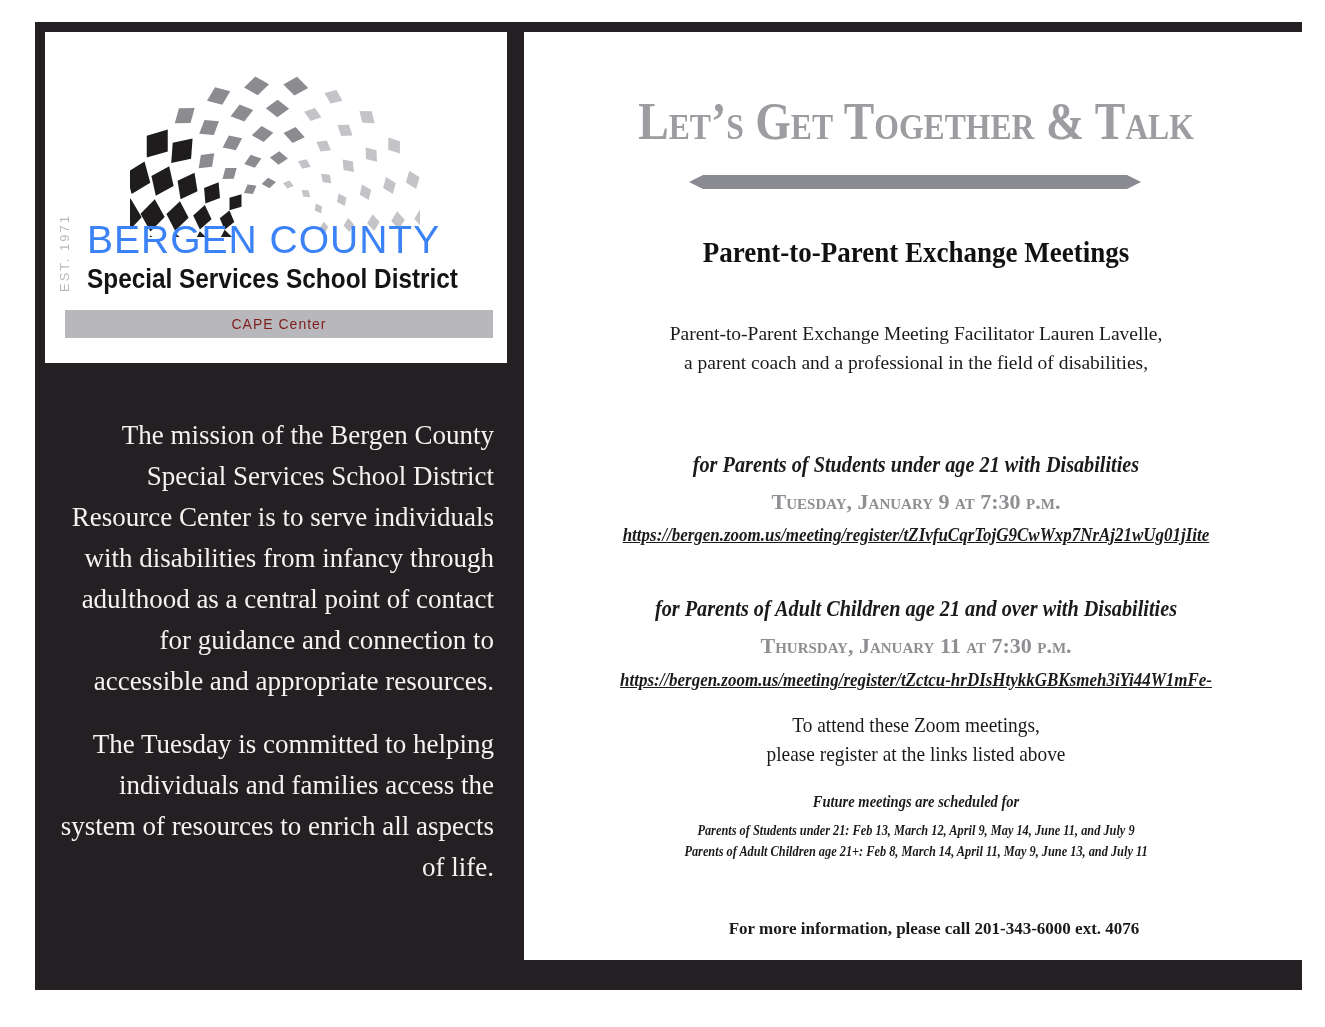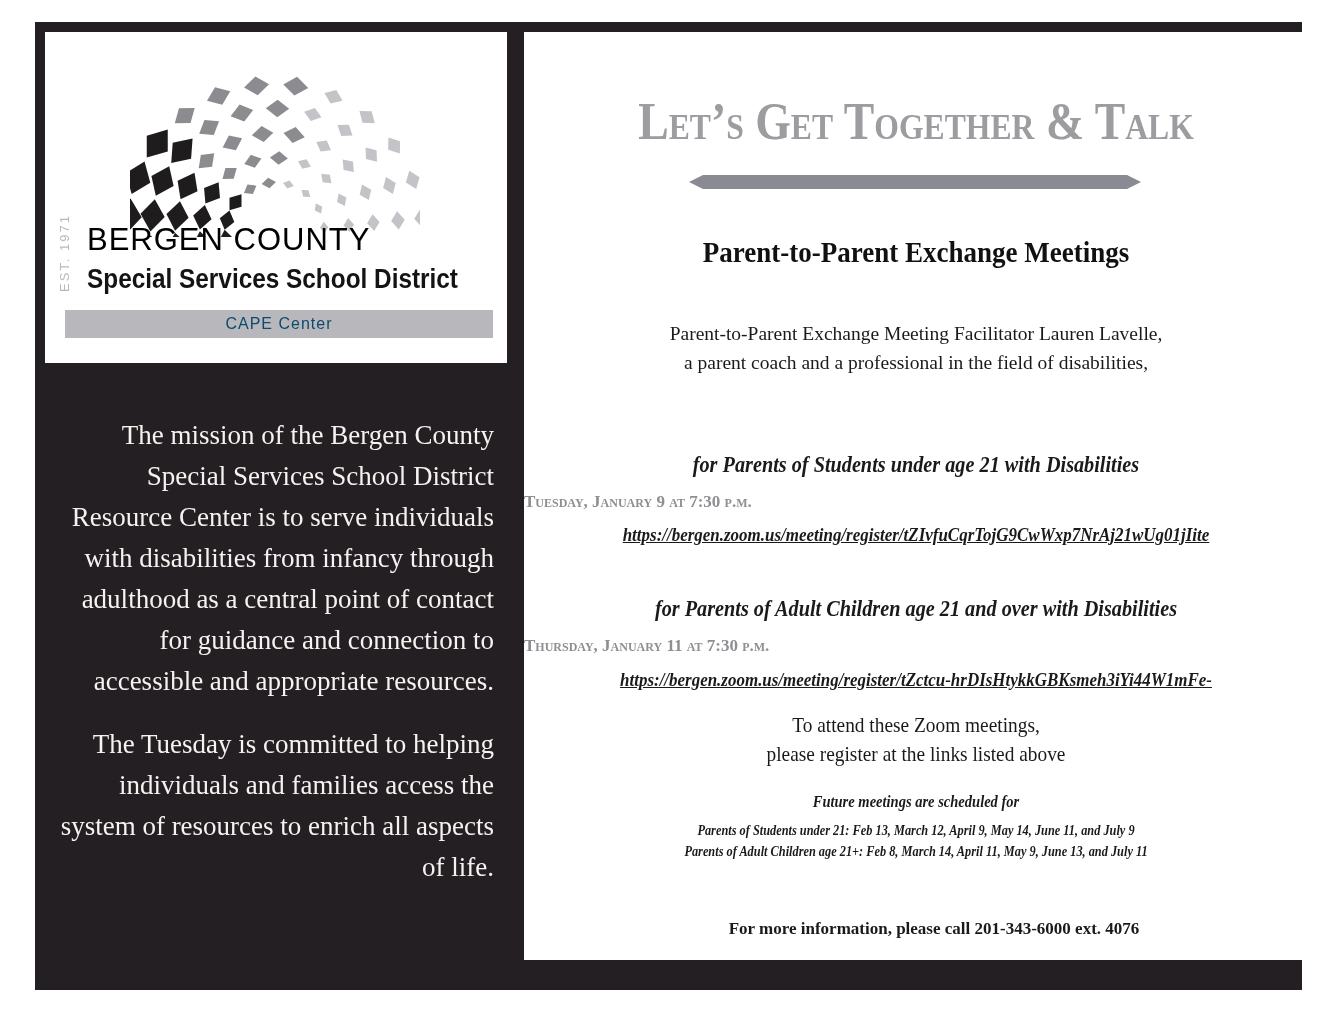--- a/index.html
+++ b/index.html
@@ -21,32 +21,32 @@
     .logo-graphic { position: absolute; left: 85px; top: 25px; width: 290px; height: 180px; }
 
     .est {
       position: absolute; left: 12px; top: 260px; width: 80px; height: 16px;
       transform: rotate(-90deg); transform-origin: left top;
       font-family: "Liberation Sans", sans-serif; font-size: 13px; letter-spacing: 2px;
       color: #b9b9bd; white-space: nowrap;
     }
     .bergen {
       position: absolute; left: 42px; top: 186px; width: 410px;
-      font-family: "Liberation Sans", sans-serif; font-size: 31px; letter-spacing: 1px;
-      color: #000000; white-space: nowrap; line-height: 44px;
+      font-family: "Liberation Sans", sans-serif; font-size: 39px; letter-spacing: 1px;
+      color: #3b82f6; white-space: nowrap; line-height: 44px;
     }
     .ssd {
       position: absolute; left: 42px; top: 230px; width: 410px;
       font-family: "Liberation Sans", sans-serif; font-weight: bold; font-size: 28px;
       color: #141414; white-space: nowrap; line-height: 34px; transform: scaleX(0.87); transform-origin: left;
     }
     .cape-bar {
       position: absolute; left: 20px; top: 278px; width: 428px; height: 28px;
-      background: #b8b8bc; color: #0c4a6e; text-align: center;
-      font-family: "Liberation Sans", sans-serif; font-size: 16px; line-height: 28px; letter-spacing: 1px;
+      background: #b8b8bc; color: #7f1d1d; text-align: center;
+      font-family: "Liberation Sans", sans-serif; font-size: 14px; line-height: 28px; letter-spacing: 1px;
     }
 
     .mission {
       position: absolute; left: 58px; top: 415px; width: 436px;
       color: #f5f3f0; text-align: right; font-size: 27px; line-height: 41px;
     }
     .mission p { margin-bottom: 22px; }
 
     .headline {
       position: absolute; left: 0; top: 60px; width: 784px; text-align: center;
@@ -62,22 +62,22 @@
     .facilitator {
       position: absolute; left: 0; top: 287px; width: 784px; text-align: center;
       font-size: 19.5px; color: #1a1a1a; line-height: 29px;
     }
     .group-title {
       position: absolute; left: 0; width: 784px; text-align: center;
       font-size: 23px; font-style: italic; font-weight: bold; color: #1a1a1a; line-height: 32px;
       transform: scaleX(0.88);
     }
     .group-date {
-      position: absolute; left: 0; width: 784px; 
-      font-size: 17px; font-variant: small-caps; font-weight: bold; color: #8e8e93; line-height: 26px;
+      position: absolute; left: 0; width: 784px; text-align: center;
+      font-size: 22px; font-variant: small-caps; font-weight: bold; color: #8e8e93; line-height: 26px;
     }
     .group-link {
       position: absolute; left: 0; width: 784px; text-align: center;
       font-size: 19.5px; font-style: italic; font-weight: bold; color: #1a1a1a; line-height: 28px;
       text-decoration: underline; transform: scaleX(0.87); white-space: nowrap; cursor: pointer;
     }
     .attend {
       position: absolute; left: 0; top: 678px; width: 784px; text-align: center;
       font-size: 22px; color: #1a1a1a; line-height: 29px; transform: scaleX(0.88);
     }

